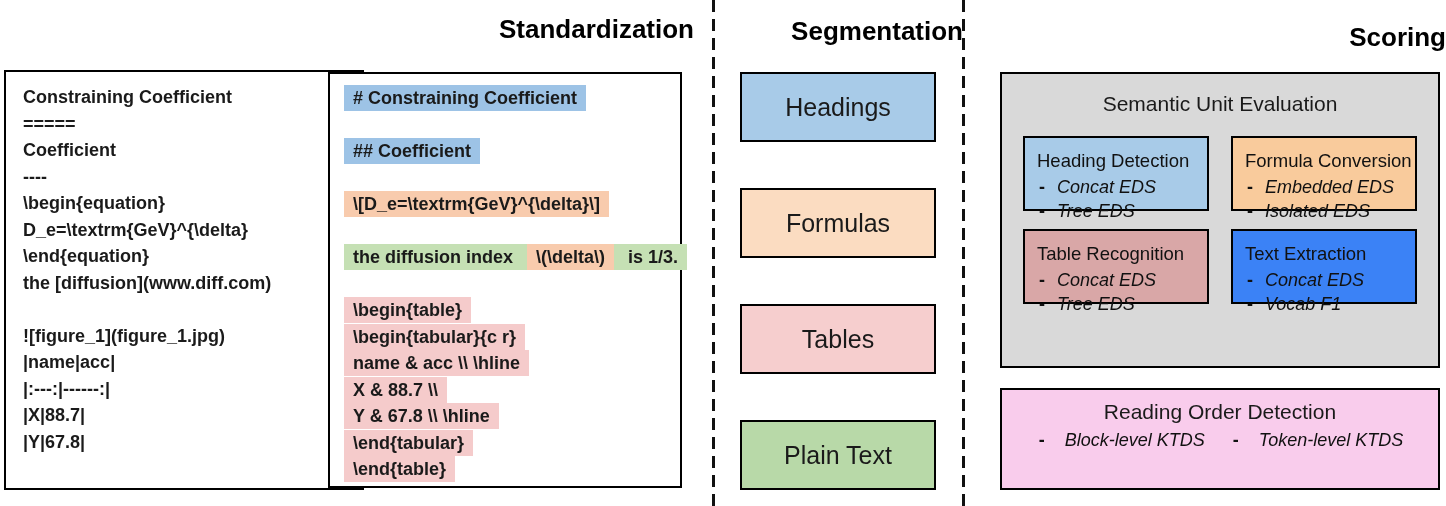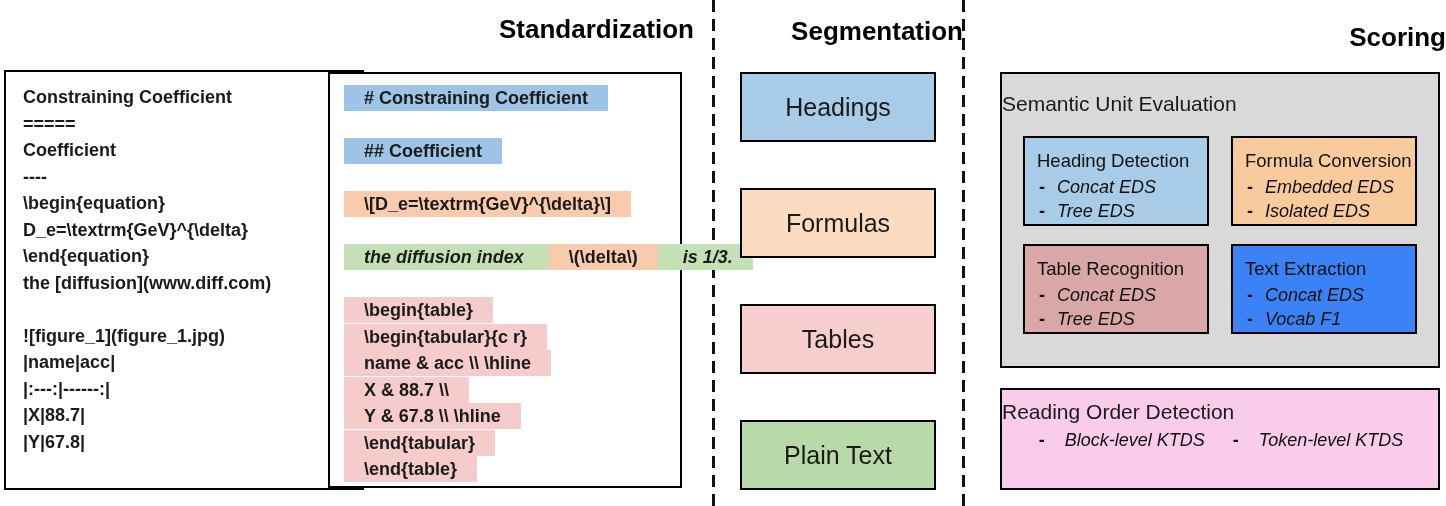--- a/index.html
+++ b/index.html
@@ -19,47 +19,47 @@
     background:repeating-linear-gradient(to bottom,#111 0 12px,transparent 12px 19px);
   }
   .d1{left:712px;} .d2{left:962px;}
 
   .box{position:absolute;background:#fff;border:2px solid #000;box-sizing:border-box;}
   .source-box{left:4px;top:70px;width:360px;height:420px;padding:12px 0 8px 17px;}
   .std-box{left:328px;top:72px;width:354px;height:416px;padding:11px 0 0 14px;}
   .code-line{
     font-size:18px;font-weight:bold;line-height:26.5px;white-space:pre;color:#1a1a1a;
   }
-  .hl{padding:3px 20px;}
+  .hl{padding:3px 9px;}
   .hl-blue{background:var(--highlight_blue);}
   .hl-orange{background:var(--highlight_orange);}
-  .hl-green{background:var(--highlight_green);font-style:italic;}
+  .hl-green{background:var(--highlight_green);}
   .hl-pink{background:var(--highlight_pink);}
 
   .seg-col{
     position:absolute;left:740px;top:72px;width:196px;height:418px;
     display:flex;flex-direction:column;justify-content:space-between;
   }
   .seg-box{
     height:70px;border:2px solid #000;box-sizing:border-box;
     display:flex;align-items:center;justify-content:center;
     font-size:25px;color:#1a1a1a;
   }
 
   .panel{position:absolute;border:2px solid #000;box-sizing:border-box;}
   .gray-panel{left:1000px;top:72px;width:440px;height:296px;background:var(--panel_gray);}
   .panel-title{
-    text-align:left;font-size:21px;color:#1a1a1a;margin-top:18px;
+    text-align:center;font-size:21px;color:#1a1a1a;margin-top:18px;
   }
   .cards{
     display:grid;grid-template-columns:1fr 1fr;
     column-gap:22px;row-gap:18px;padding:0 21px;margin-top:20px;
   }
   .card{
-    height:90px;border:2px solid #000;box-sizing:border-box;
+    height:75px;border:2px solid #000;box-sizing:border-box;
     padding:12px 0 0 12px;
   }
   .card-title{font-size:18.5px;color:#111;margin-bottom:3px;white-space:nowrap;}
   .metric-row{display:flex;align-items:baseline;font-size:18px;line-height:24px;}
   .dash{font-weight:bold;width:18px;text-align:left;padding-left:2px;}
   .metric-text{font-style:italic;}
 
   .pink-panel{left:1000px;top:388px;width:440px;height:102px;background:var(--panel_pink);}
   .ro-title{margin-top:10px;font-size:21px;}
   .ro-metrics{

